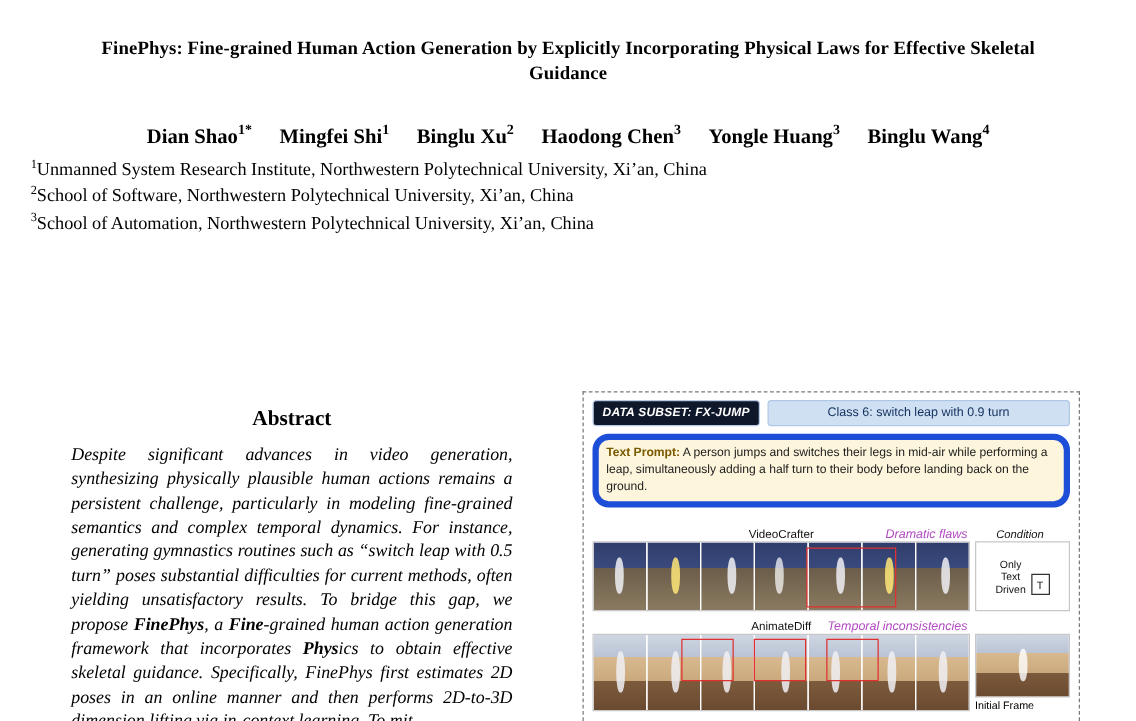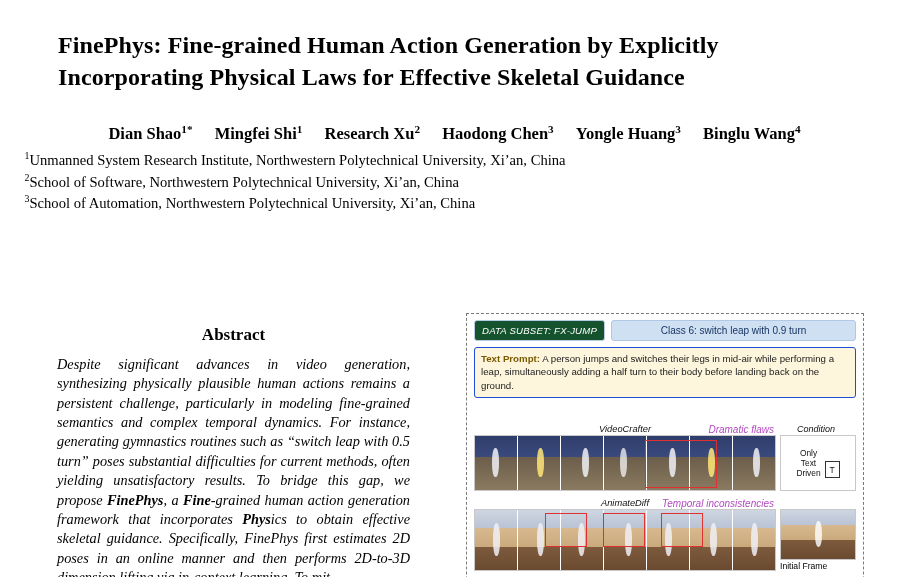--- a/index.html
+++ b/index.html
@@ -18,21 +18,22 @@
   .page {
     position: relative;
     width: 909px;
     height: 577px;
     padding: 0;
   }
 
   
   .title {
     margin: 30px 58px 14px 58px;
-    font-size: 24px;
+    text-align: center;
+    font-size: 15px;
     font-weight: bold;
     line-height: 1.32;
     letter-spacing: 0.1px;
   }
 
   
   .authors {
     margin: 28px auto 0 auto;
     text-align: center;
     font-size: 16.5px;
@@ -106,27 +107,27 @@
     width: 398px;
   }
   .fig-header {
     display: flex;
     gap: 6px;
     align-items: stretch;
     margin-bottom: 6px;
   }
   .subset-badge {
     flex: 0 0 auto;
-    background: #14532d;
+    background: #0f172a;
     border: 1px solid #b9cbe4;
     border-radius: 3px;
     color: #ffffff;
     font-family: "Liberation Sans", sans-serif;
     font-style: italic;
-    font-weight: normal;
+    font-weight: bold;
     font-size: 9.6px;
     padding: 4px 7px;
     letter-spacing: 0.2px;
     display: flex;
     align-items: center;
   }
   .class-badge {
     flex: 1 1 auto;
     background: #cfe0f3;
     border: 1px solid #b0c8e6;
@@ -134,28 +135,28 @@
     color: #12305e;
     font-family: "Liberation Sans", sans-serif;
     font-size: 10px;
     display: flex;
     align-items: center;
     justify-content: center;
     padding: 4px 6px;
   }
   .prompt-box {
     background: #fdf6dd;
-    border: 1px solid #1d4ed8;
-    border-radius: 3px;
+    border: 5px solid #1d4ed8;
+    border-radius: 13px;
     padding: 4px 6px 5px 6px;
     font-family: "Liberation Sans", sans-serif;
     font-size: 9.7px;
     line-height: 1.38;
     color: #1a1a1a;
-    margin-bottom: 24px;
+    margin-bottom: 14px;
   }
   .prompt-box .lbl {
     font-weight: bold;
     color: #7a5a00;
   }
 
   .panel {
     margin-bottom: 5px;
   }
   .panel-caption {
@@ -166,21 +167,20 @@
     height: 13px;
   }
   .cap-main {
     flex: 0 0 302px;
     text-align: center;
     position: relative;
   }
   .cap-method {
     font-weight: normal;
     color: #111;
-    font-style: italic;
   }
   .cap-note {
     position: absolute;
     right: 2px;
     top: 0;
     font-style: italic;
     color: #b14ac0;
     font-size: 10px;
   }
   .cap-cond {
@@ -296,21 +296,21 @@
 </head>
 <body>
 
 <div class="page">
 
   <div class="title">FinePhys: Fine-grained Human Action Generation by Explicitly Incorporating Physical Laws for Effective Skeletal Guidance</div>
 
   <div class="authors">
     <span class="author"><span>Dian Shao</span><sup>1*</sup></span>
     <span class="author"><span>Mingfei Shi</span><sup>1</sup></span>
-    <span class="author"><span>Research Xu</span><sup>2</sup></span>
+    <span class="author"><span>Binglu Xu</span><sup>2</sup></span>
     <span class="author"><span>Haodong Chen</span><sup>3</sup></span>
     <span class="author"><span>Yongle Huang</span><sup>3</sup></span>
     <span class="author"><span>Binglu Wang</span><sup>4</sup></span>
   </div>
 
   <div class="affils">
     <div class="line"><sup>1</sup><span>Unmanned System Research Institute, Northwestern Polytechnical University, Xi’an, China</span></div>
     <div class="line"><sup>2</sup><span>School of Software, Northwestern Polytechnical University, Xi’an, China</span></div>
     <div class="line"><sup>3</sup><span>School of Automation, Northwestern Polytechnical University, Xi’an, China</span></div>
   </div>

